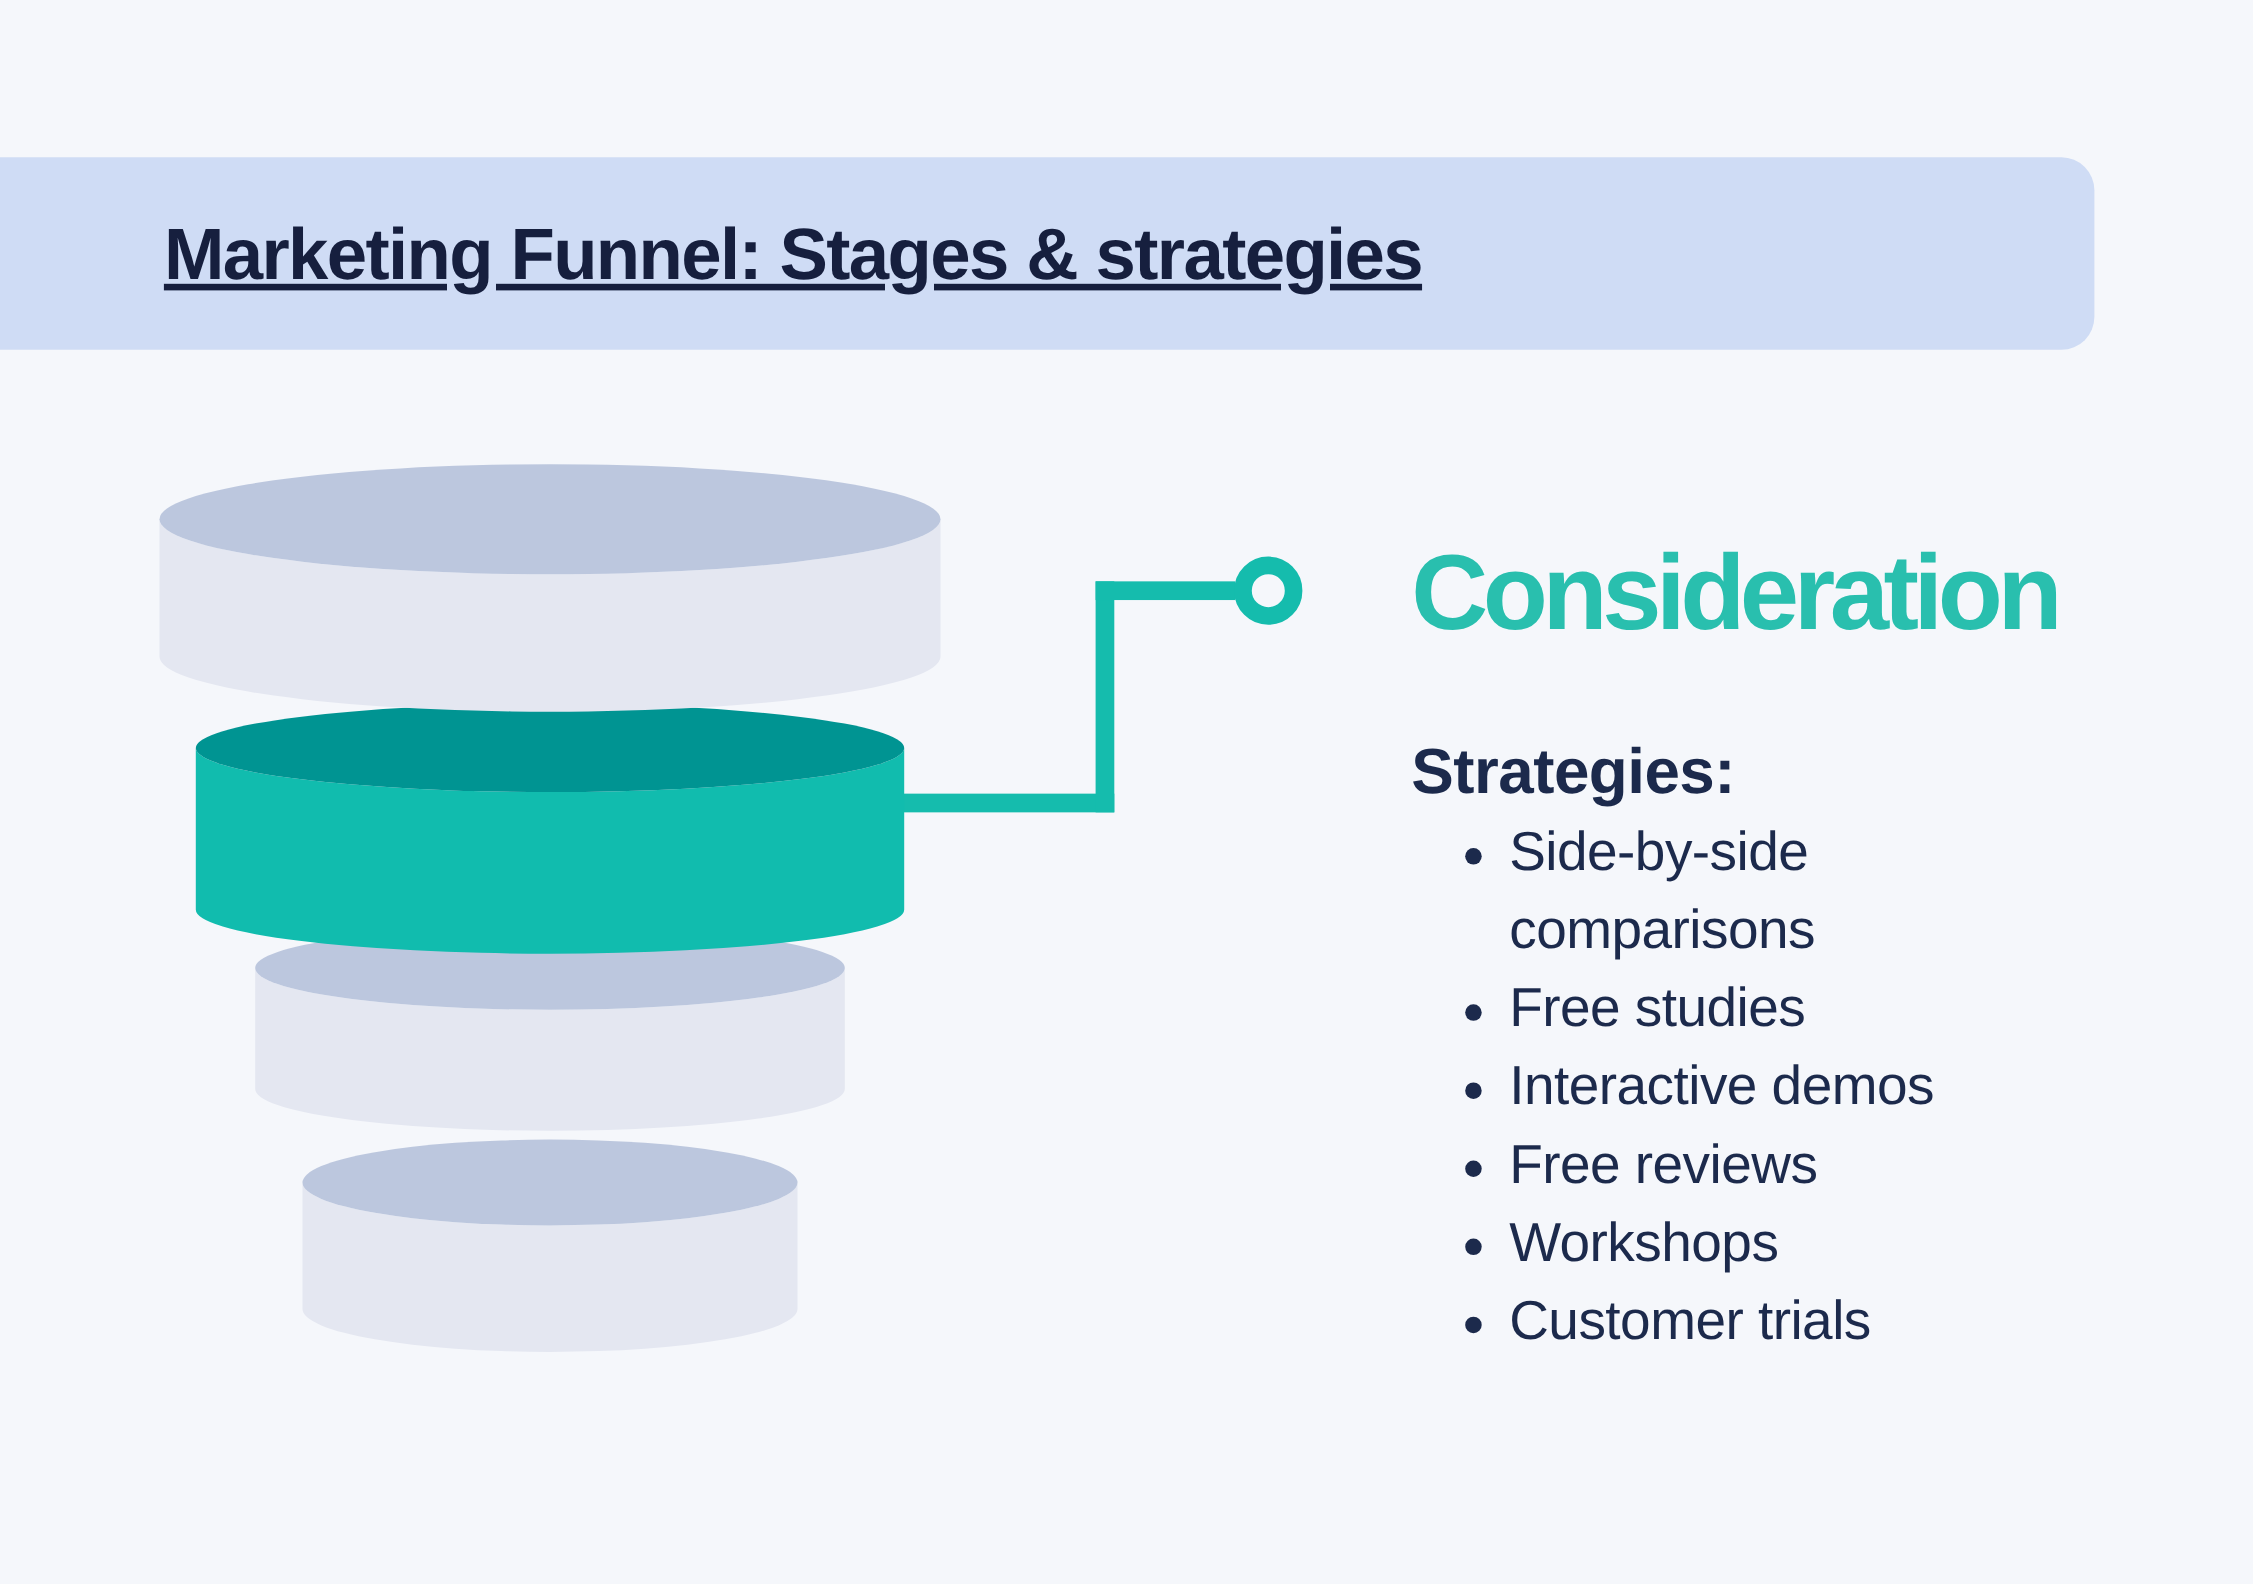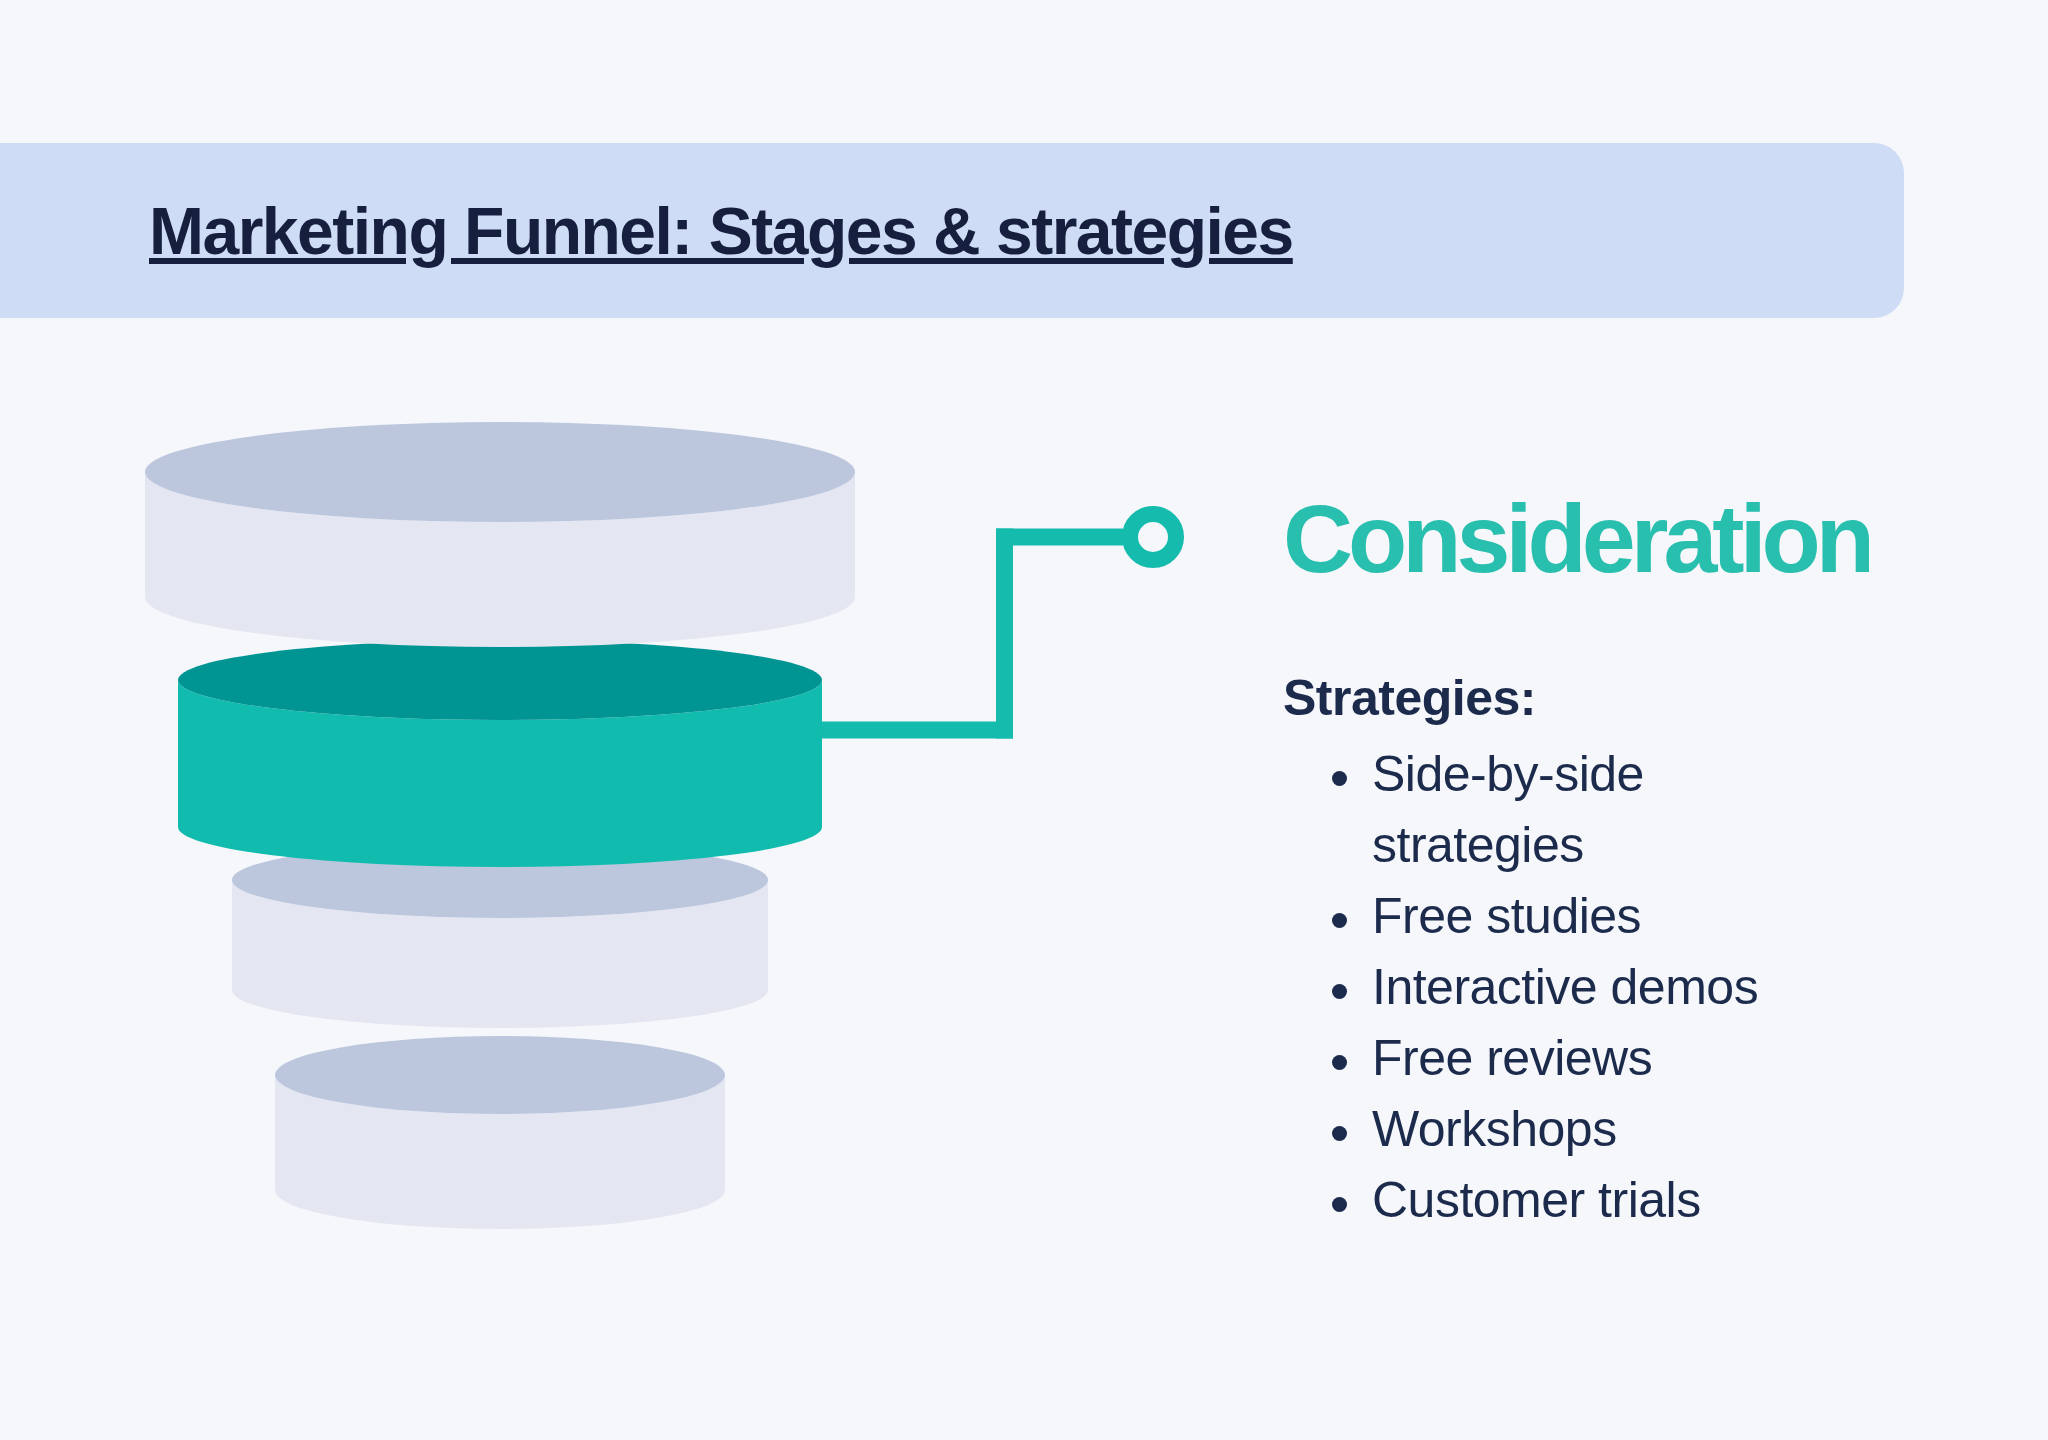--- a/index.html
+++ b/index.html
@@ -55,21 +55,21 @@
     font-size:97px;
     line-height:1;
     font-weight:bold;
     letter-spacing:-5px;
     color:var(--teal-accent);
     white-space:nowrap;
   }
   .strategies-heading{
     position:absolute;
     left:1283px; top:673px;
-    font-size:50px;
+    font-size:58px;
     line-height:1;
     font-weight:bold;
     letter-spacing:-0.5px;
     color:var(--text-navy);
   }
   ul.strategies{
     position:absolute;
     left:1310px; top:739px;
     width:480px;
     margin:0; padding:0;
@@ -129,21 +129,21 @@
       <path d="M 145 472 L 145 597 A 355 50 0 0 0 855 597 L 855 472 A 355 50 0 0 1 145 472 Z" fill="var(--funnel-gray-body)"></path>
       <ellipse cx="500" cy="472" rx="355" ry="50" fill="var(--funnel-gray-top)"></ellipse>
     </g>
   </svg>
 
   <div class="stage-label">Consideration</div>
 
   <div class="strategies-heading">Strategies:</div>
 
   <ul class="strategies">
-    <li>Side-by-side strategies</li>
+    <li>Side-by-side comparisons</li>
     <li>Free studies</li>
     <li>Interactive demos</li>
     <li>Free reviews</li>
     <li>Workshops</li>
     <li>Customer trials</li>
   </ul>
 
 </div>
 
 </body></html>

